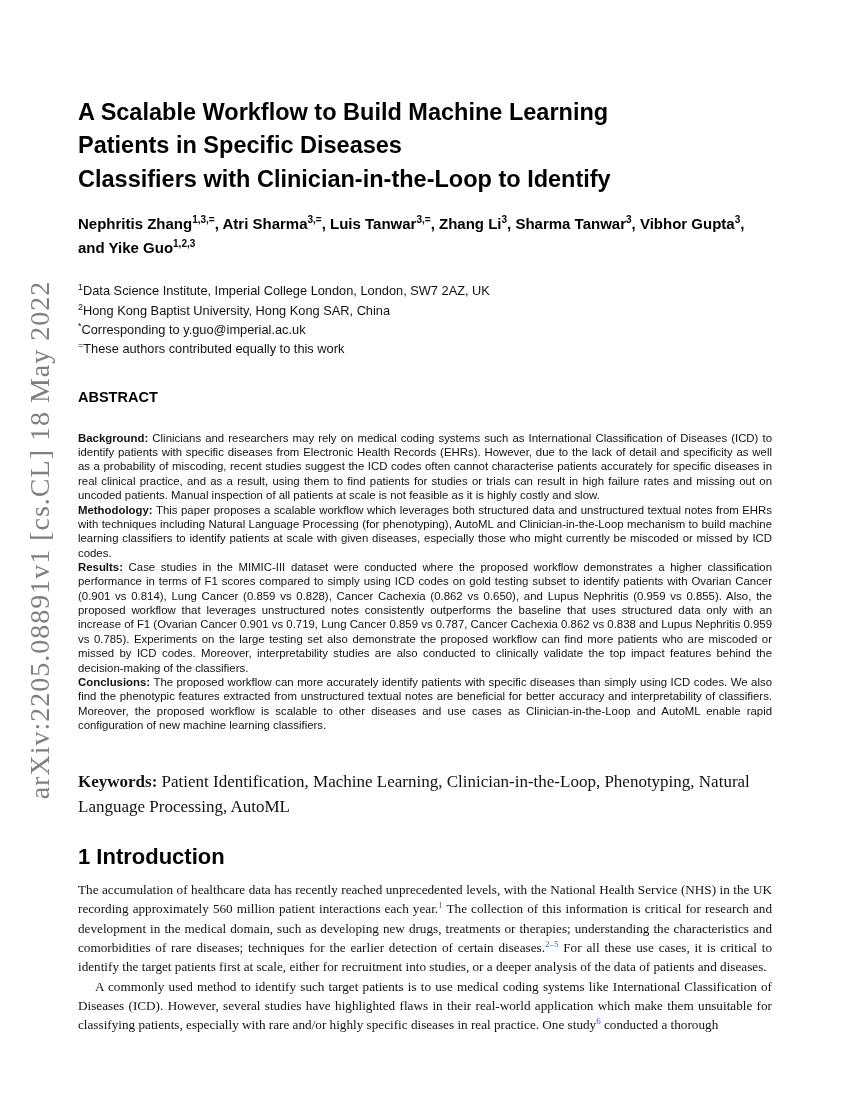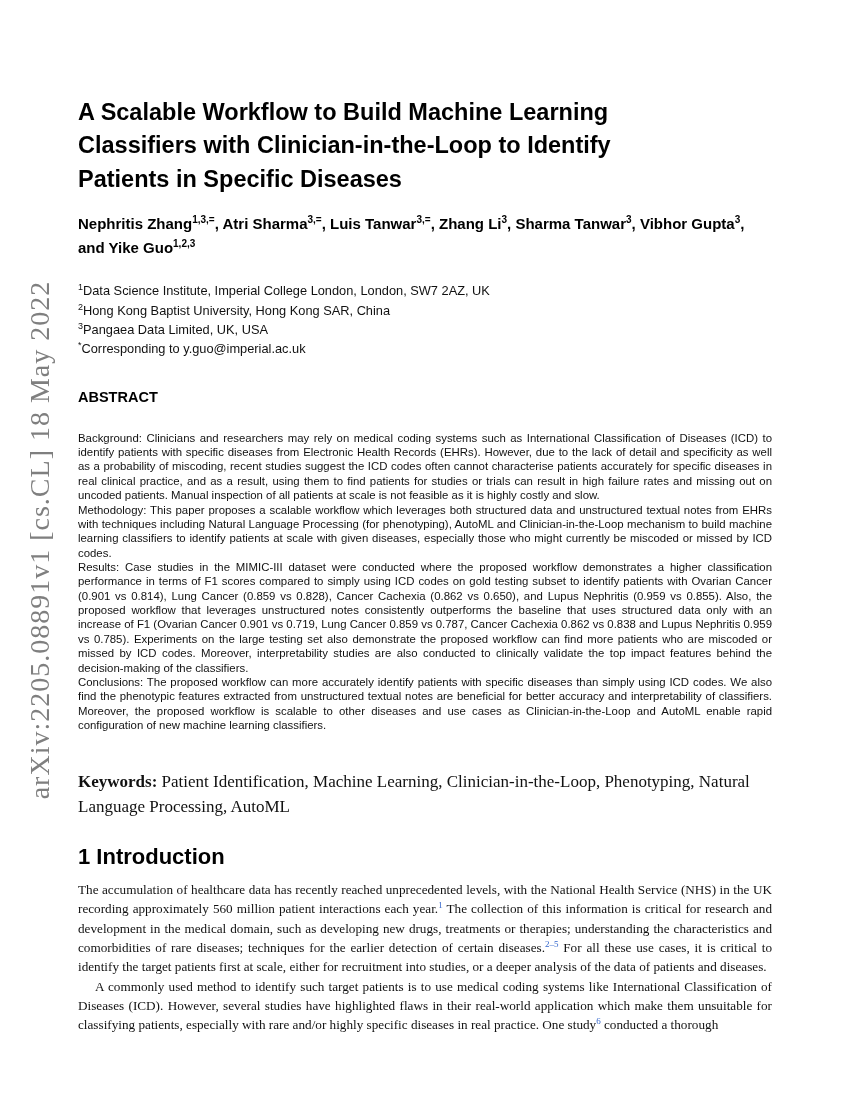--- a/index.html
+++ b/index.html
@@ -63,21 +63,21 @@
     color:#000;
   }
   .abstract-body{
     margin-top:26px;
     font-size:11.4px;
     line-height:1.26;
     text-align:justify;
     color:#111;
   }
   .abstract-body p{margin:0;}
-  .abstract-body .lead{font-weight:normal;}
+  .abstract-body .lead{font-weight:bold;}
   .keywords{
     margin-top:38px;
     font-family:"Liberation Serif", serif;
     font-size:17px;
     line-height:1.45;
     color:#111;
   }
   .keywords .kw-label{font-weight:bold;}
   .section-heading{
     margin:24px 0 0 0;
@@ -106,31 +106,31 @@
 <div class="page">
 
   <div class="arxiv-watermark">
     <span>arXiv:2205.08891v1  [cs.CL]  18 May 2022</span>
   </div>
 
   <div class="content">
 
     <h1 class="title">
       <span style="display:block">A Scalable Workflow to Build Machine Learning</span>
+      <span style="display:block">Patients in Specific Diseases</span>
       <span style="display:block">Classifiers with Clinician-in-the-Loop to Identify</span>
-      <span style="display:block">Patients in Specific Diseases</span>
     </h1>
 
     <div class="authors"><span>Nephritis Zhang</span><sup>1,3,=</sup>, <span>Atri Sharma</span><sup>3,=</sup>, <span>Luis Tanwar</span><sup>3,=</sup>, <span>Zhang Li</span><sup>3</sup>, <span>Sharma Tanwar</span><sup>3</sup>, <span>Vibhor Gupta</span><sup>3</sup>, and <span>Yike Guo</span><sup>1,2,3</sup></div>
 
     <div class="affiliations">
         <span class="aff-line"><sup>1</sup>Data Science Institute, Imperial College London, London, SW7 2AZ, UK</span>
         <span class="aff-line"><sup>2</sup>Hong Kong Baptist University, Hong Kong SAR, China</span>
-        <span class="aff-line"><sup>3</sup>Pangaea Data Limited, UK, USA</span>
         <span class="aff-line"><sup>*</sup>Corresponding to y.guo@imperial.ac.uk</span>
+        <span class="aff-line"><sup>=</sup>These authors contributed equally to this work</span>
       </div>
 
     <h2 class="abstract-heading">ABSTRACT</h2>
 
     <div class="abstract-body">
         <p><span class="lead">Background:</span> Clinicians and researchers may rely on medical coding systems such as International Classification of Diseases (ICD) to identify patients with specific diseases from Electronic Health Records (EHRs). However, due to the lack of detail and specificity as well as a probability of miscoding, recent studies suggest the ICD codes often cannot characterise patients accurately for specific diseases in real clinical practice, and as a result, using them to find patients for studies or trials can result in high failure rates and missing out on uncoded patients. Manual inspection of all patients at scale is not feasible as it is highly costly and slow.</p>
         <p><span class="lead">Methodology:</span> This paper proposes a scalable workflow which leverages both structured data and unstructured textual notes from EHRs with techniques including Natural Language Processing (for phenotyping), AutoML and Clinician-in-the-Loop mechanism to build machine learning classifiers to identify patients at scale with given diseases, especially those who might currently be miscoded or missed by ICD codes.</p>
         <p><span class="lead">Results:</span> Case studies in the MIMIC-III dataset were conducted where the proposed workflow demonstrates a higher classification performance in terms of F1 scores compared to simply using ICD codes on gold testing subset to identify patients with Ovarian Cancer (0.901 vs 0.814), Lung Cancer (0.859 vs 0.828), Cancer Cachexia (0.862 vs 0.650), and Lupus Nephritis (0.959 vs 0.855). Also, the proposed workflow that leverages unstructured notes consistently outperforms the baseline that uses structured data only with an increase of F1 (Ovarian Cancer 0.901 vs 0.719, Lung Cancer 0.859 vs 0.787, Cancer Cachexia 0.862 vs 0.838 and Lupus Nephritis 0.959 vs 0.785). Experiments on the large testing set also demonstrate the proposed workflow can find more patients who are miscoded or missed by ICD codes. Moreover, interpretability studies are also conducted to clinically validate the top impact features behind the decision-making of the classifiers.</p>
         <p><span class="lead">Conclusions:</span> The proposed workflow can more accurately identify patients with specific diseases than simply using ICD codes. We also find the phenotypic features extracted from unstructured textual notes are beneficial for better accuracy and interpretability of classifiers. Moreover, the proposed workflow is scalable to other diseases and use cases as Clinician-in-the-Loop and AutoML enable rapid configuration of new machine learning classifiers.</p>
       </div>

